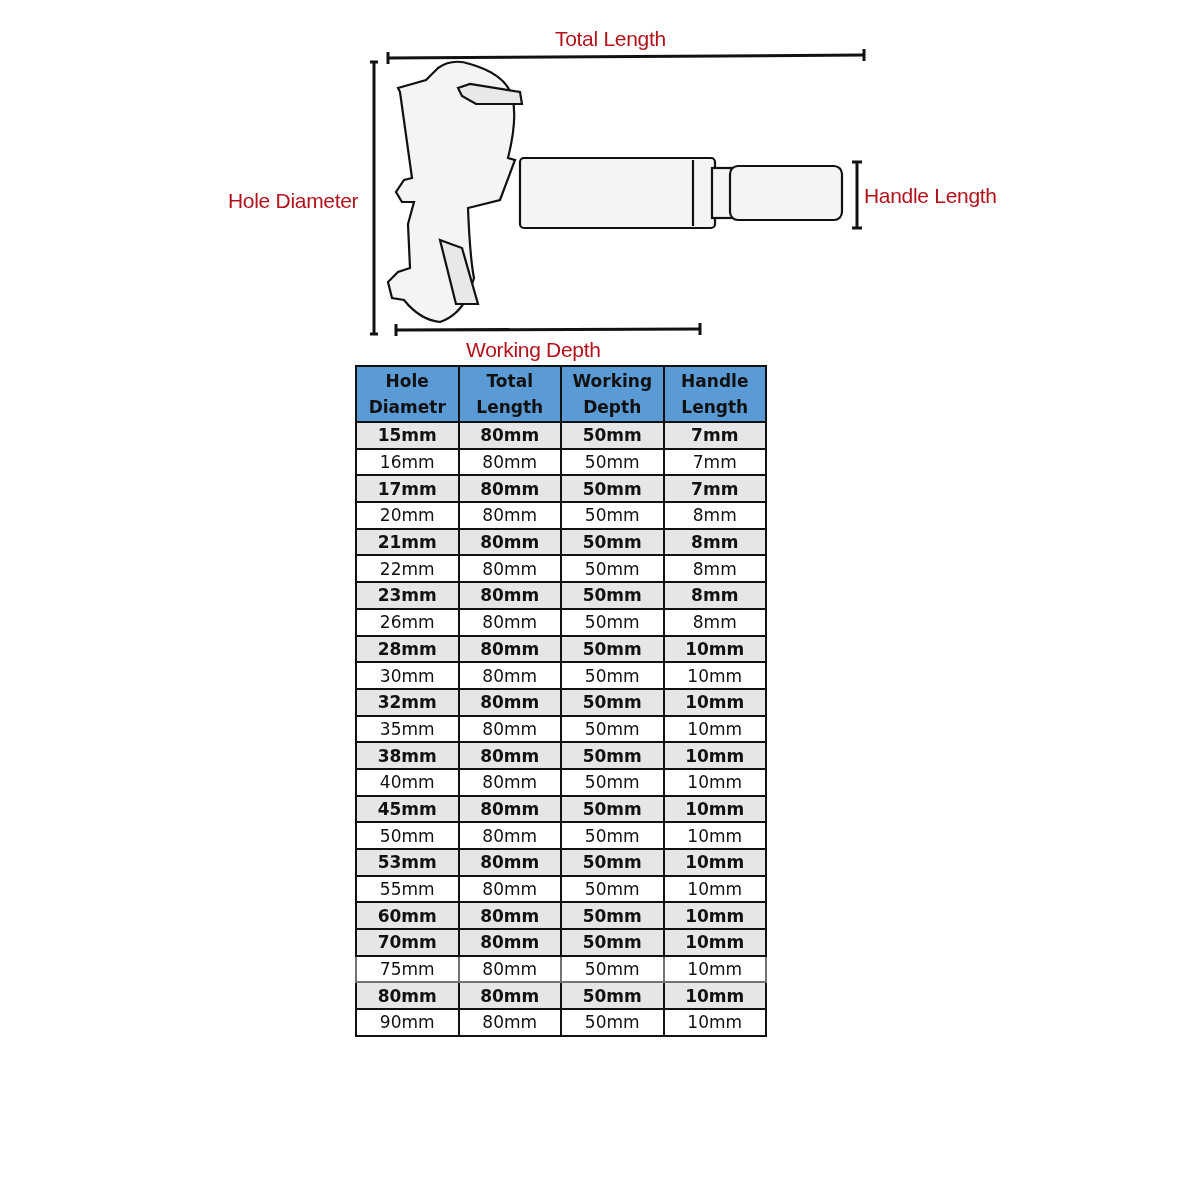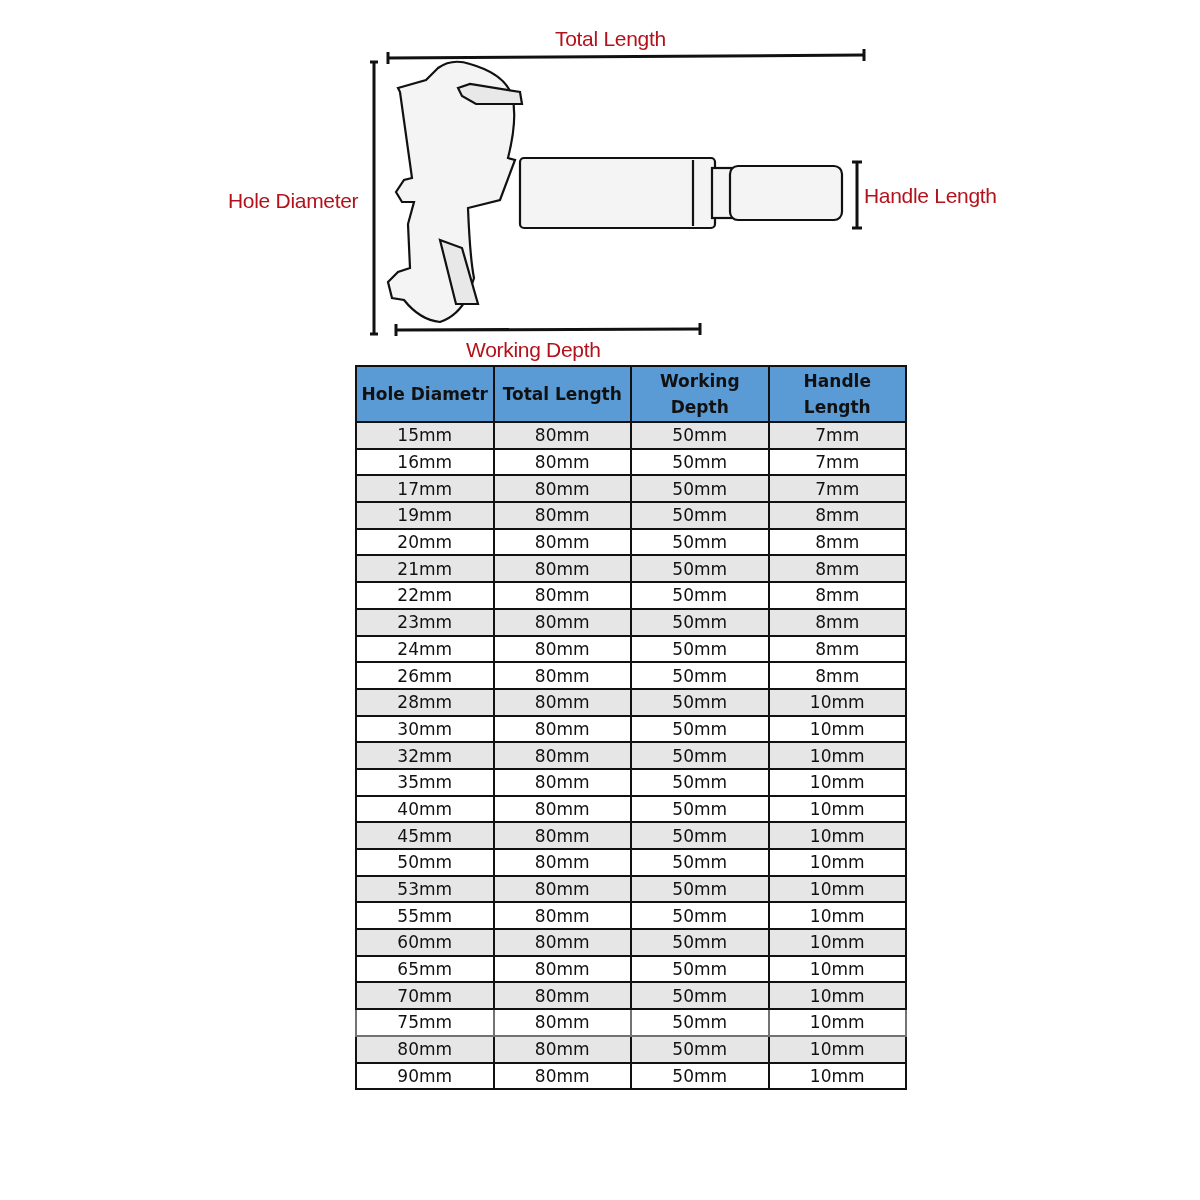--- a/index.html
+++ b/index.html
@@ -1,23 +1,23 @@
 <!DOCTYPE html>
 <html><head>
 <meta charset="utf-8">
 <style>
   html, body { margin:0; padding:0; background:#fff; }
   body { width:1200px; height:1200px; position:relative; overflow:hidden; font-family:"DejaVu Sans", sans-serif; }
   .label { position:absolute; color:#b3121b; font-family:"Liberation Sans Narrow","Liberation Sans", sans-serif; font-size:21px; letter-spacing:-0.3px; white-space:nowrap; }
   .diagram { position:absolute; left:0; top:0; width:1200px; height:360px; }
-  table.spec { position:absolute; left:355px; top:365px; border-collapse:collapse; table-layout:fixed; width:552px; }
+  table.spec { position:absolute; left:355px; top:365px; border-collapse:collapse; table-layout:fixed; width:412px; }
   table.spec th, table.spec td { border:2px solid #111; text-align:center; padding:0; }
   table.spec th { background:#5b9bd5; color:#111; font-weight:bold; font-size:17px; line-height:26px; height:54px; font-family:"DejaVu Sans", sans-serif; }
   table.spec td { font-size:17px; height:24.7px; line-height:22px; color:#111; }
-  table.spec tr.odd td { background:#e6e6e6; }
+  table.spec tr.odd td { background:#e6e6e6;font-weight:bold; }
   table.spec tr.even td { background:#ffffff; }
   table.spec tr.hl td { border:2px solid #737373; background:#fff; }
 </style>
 </head>
 <body>
 
 <svg class="diagram" viewBox="0 0 1200 360" width="1200" height="360">
 
   <g stroke="#111" stroke-width="3">
     <line x1="388" y1="58" x2="864" y2="55"></line>
@@ -77,26 +77,20 @@
         <td>80mm</td>
         <td>50mm</td>
         <td>7mm</td>
       </tr>
       <tr class="odd">
         <td>17mm</td>
         <td>80mm</td>
         <td>50mm</td>
         <td>7mm</td>
       </tr>
-      <tr class="odd">
-        <td>19mm</td>
-        <td>80mm</td>
-        <td>50mm</td>
-        <td>8mm</td>
-      </tr>
       <tr class="even">
         <td>20mm</td>
         <td>80mm</td>
         <td>50mm</td>
         <td>8mm</td>
       </tr>
       <tr class="odd">
         <td>21mm</td>
         <td>80mm</td>
         <td>50mm</td>
@@ -108,26 +102,20 @@
         <td>50mm</td>
         <td>8mm</td>
       </tr>
       <tr class="odd">
         <td>23mm</td>
         <td>80mm</td>
         <td>50mm</td>
         <td>8mm</td>
       </tr>
       <tr class="even">
-        <td>24mm</td>
-        <td>80mm</td>
-        <td>50mm</td>
-        <td>8mm</td>
-      </tr>
-      <tr class="even">
         <td>26mm</td>
         <td>80mm</td>
         <td>50mm</td>
         <td>8mm</td>
       </tr>
       <tr class="odd">
         <td>28mm</td>
         <td>80mm</td>
         <td>50mm</td>
         <td>10mm</td>
@@ -143,20 +131,26 @@
         <td>80mm</td>
         <td>50mm</td>
         <td>10mm</td>
       </tr>
       <tr class="even">
         <td>35mm</td>
         <td>80mm</td>
         <td>50mm</td>
         <td>10mm</td>
       </tr>
+      <tr class="odd">
+        <td>38mm</td>
+        <td>80mm</td>
+        <td>50mm</td>
+        <td>10mm</td>
+      </tr>
       <tr class="even">
         <td>40mm</td>
         <td>80mm</td>
         <td>50mm</td>
         <td>10mm</td>
       </tr>
       <tr class="odd">
         <td>45mm</td>
         <td>80mm</td>
         <td>50mm</td>
@@ -175,26 +169,20 @@
         <td>10mm</td>
       </tr>
       <tr class="even">
         <td>55mm</td>
         <td>80mm</td>
         <td>50mm</td>
         <td>10mm</td>
       </tr>
       <tr class="odd">
         <td>60mm</td>
-        <td>80mm</td>
-        <td>50mm</td>
-        <td>10mm</td>
-      </tr>
-      <tr class="even">
-        <td>65mm</td>
         <td>80mm</td>
         <td>50mm</td>
         <td>10mm</td>
       </tr>
       <tr class="odd">
         <td>70mm</td>
         <td>80mm</td>
         <td>50mm</td>
         <td>10mm</td>
       </tr>

